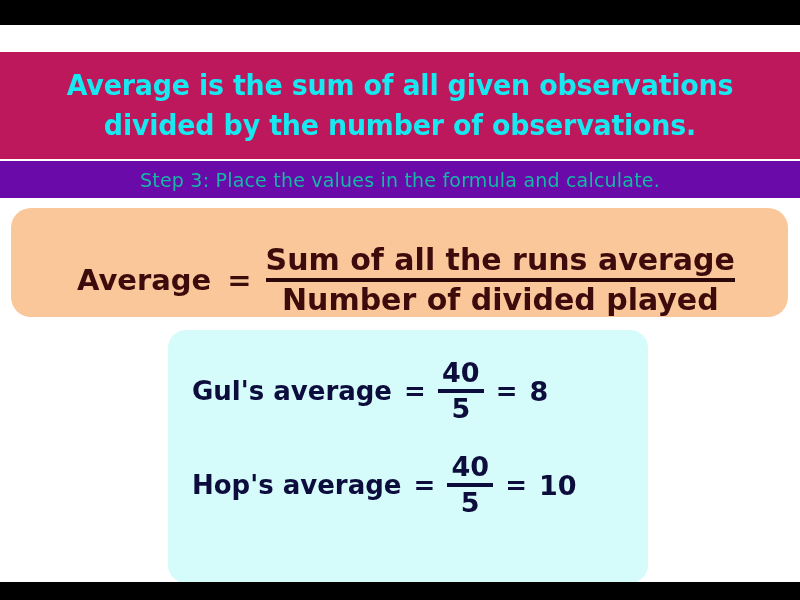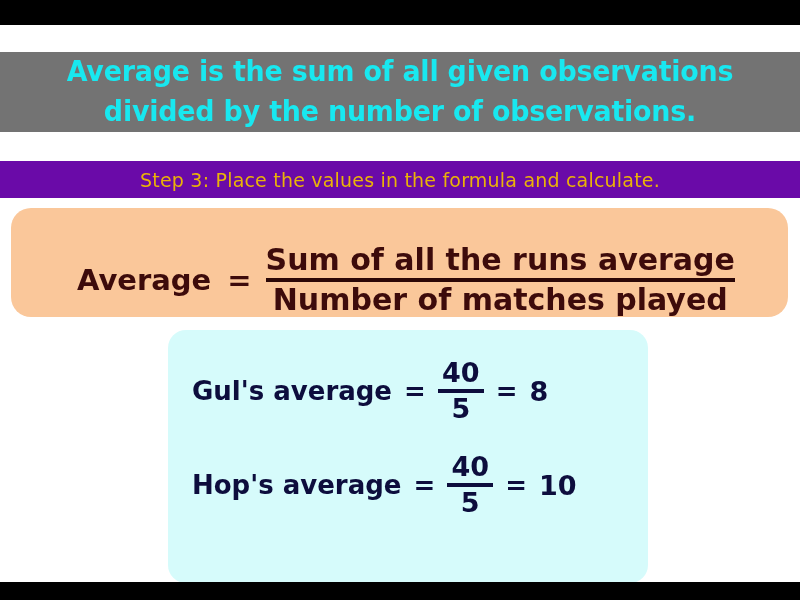--- a/index.html
+++ b/index.html
@@ -31,24 +31,24 @@
     position: absolute;
     left: 0; top: 582px;
     width: 800px; height: 18px;
     background: #000000;
   }
 
   
   .definition-banner {
     position: absolute;
     left: 0; top: 52px;
-    width: 800px; height: 80px;
-    background: #737373;
-    display: flex;
-    align-items: flex-start;
+    width: 800px; height: 107px;
+    background: #be185d;
+    display: flex;
+    align-items: center;
     justify-content: center;
   }
   .definition-text {
     color: #18e8f0;
     font-family: "DejaVu Sans", sans-serif;
     font-weight: bold;
     font-size: 28px;
     line-height: 1.42;
     text-align: center;
     letter-spacing: -0.2px;
@@ -60,21 +60,21 @@
   .step-bar {
     position: absolute;
     left: 0; top: 161px;
     width: 800px; height: 37px;
     background: #6a0aa8;
     display: flex;
     align-items: center;
     justify-content: center;
   }
   .step-text {
-    color: #eab308;
+    color: #14b8a6;
     font-family: "DejaVu Sans", sans-serif;
     font-size: 19px;
     font-weight: normal;
     letter-spacing: 0.2px;
     text-align: center;
   }
 
   
   .formula-card {
     position: absolute;
@@ -199,21 +199,21 @@
     <div class="step-text">Step 3: Place the values in the formula and calculate.</div>
   </div>
 
   <div class="formula-card">
     <div class="formula-row">
       <span class="formula-lhs">Average</span>
       <span class="formula-eq">=</span>
       <span class="formula-fraction">
         <span class="formula-num">Sum of all the runs average</span>
         <span class="formula-bar"></span>
-        <span class="formula-den">Number of matches played</span>
+        <span class="formula-den">Number of divided played</span>
       </span>
     </div>
   </div>
 
   <div class="results-card">
 
     <div class="result-row">
       <span class="result-label">Gul's average</span>
       <span class="result-eq">=</span>
       <span class="result-fraction">

